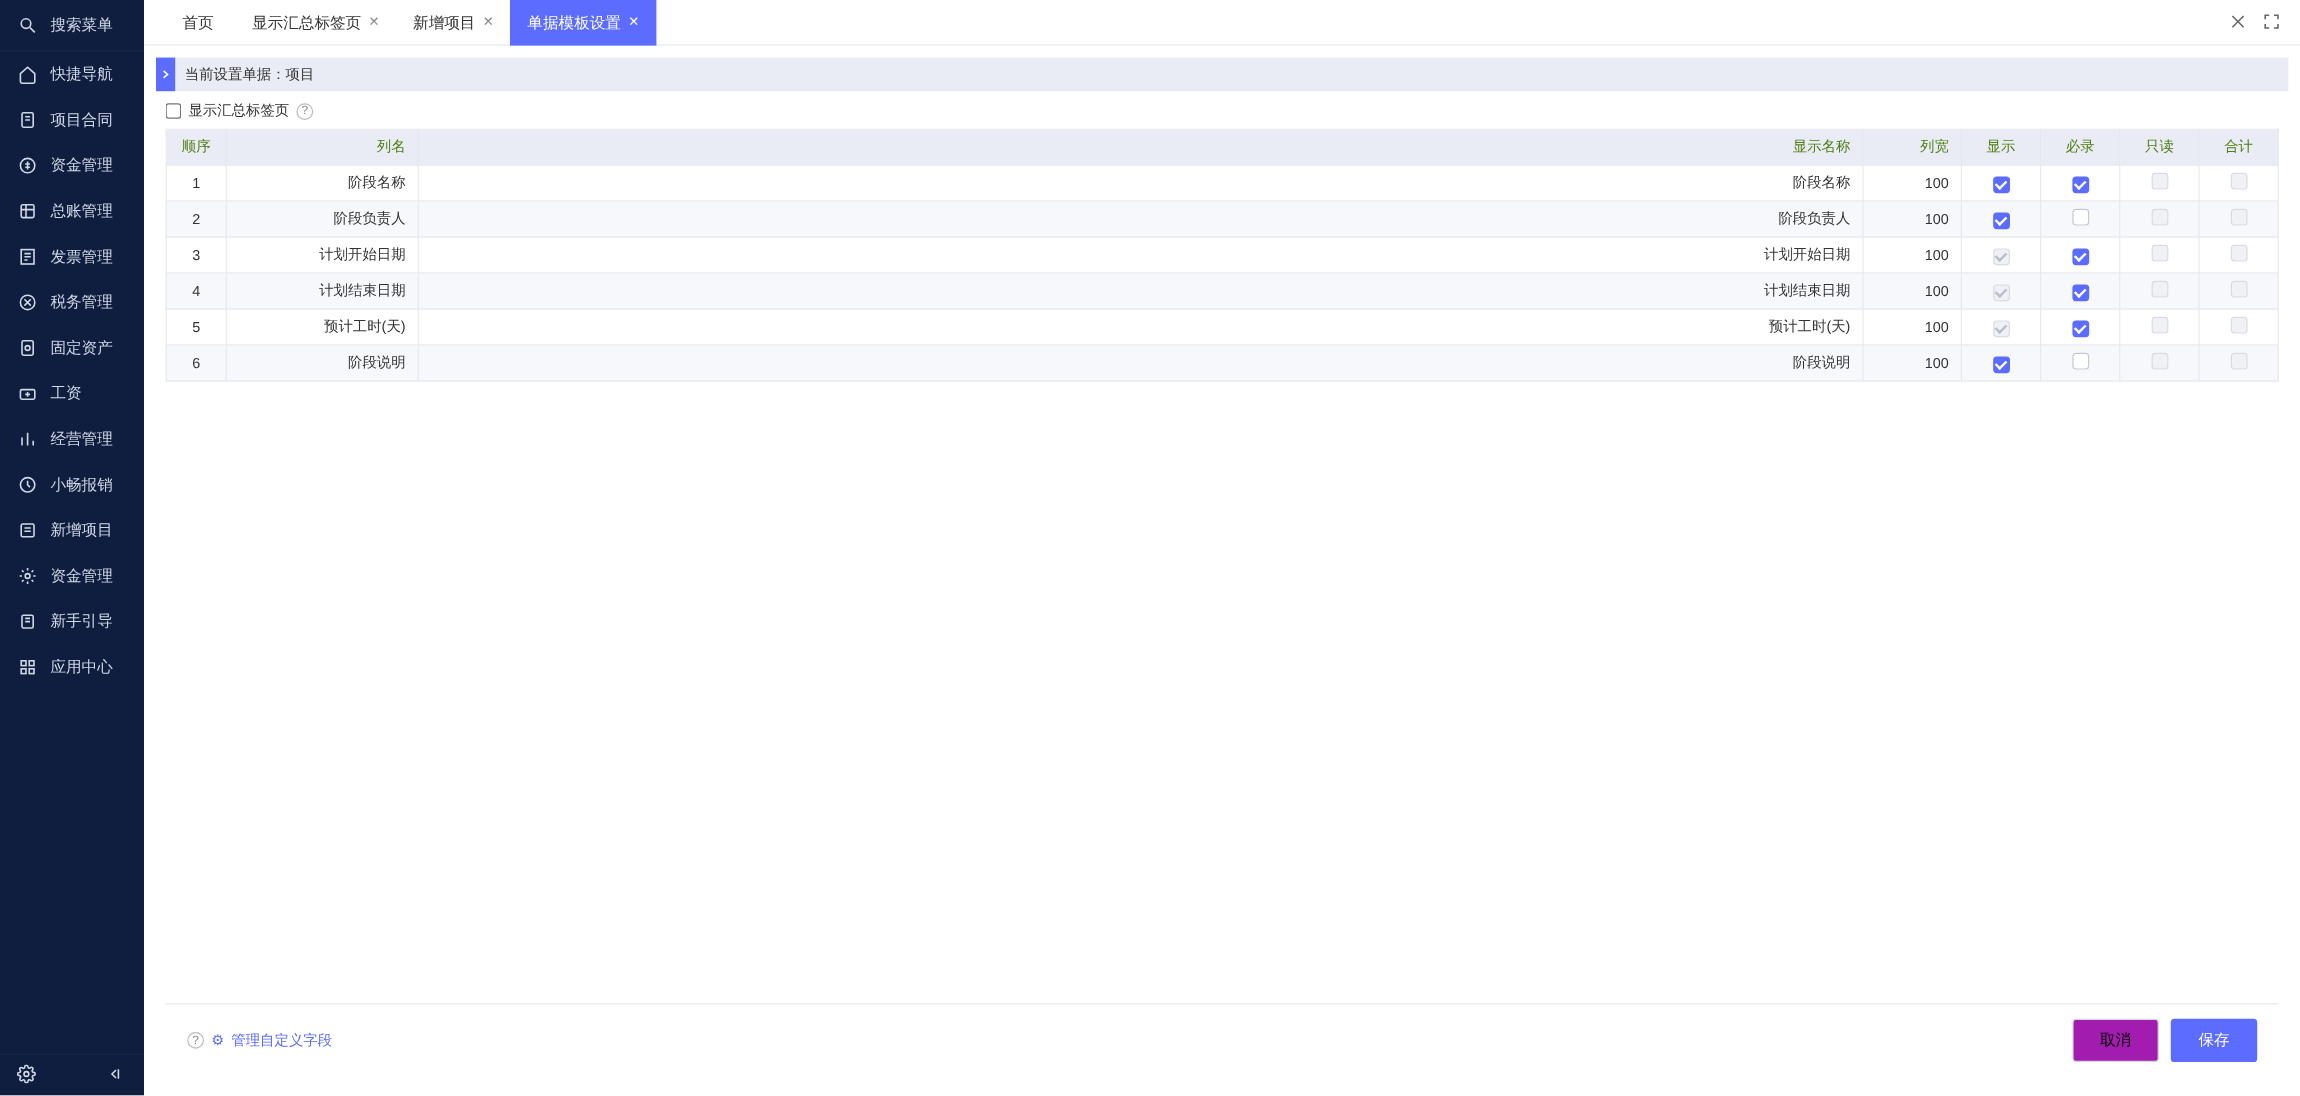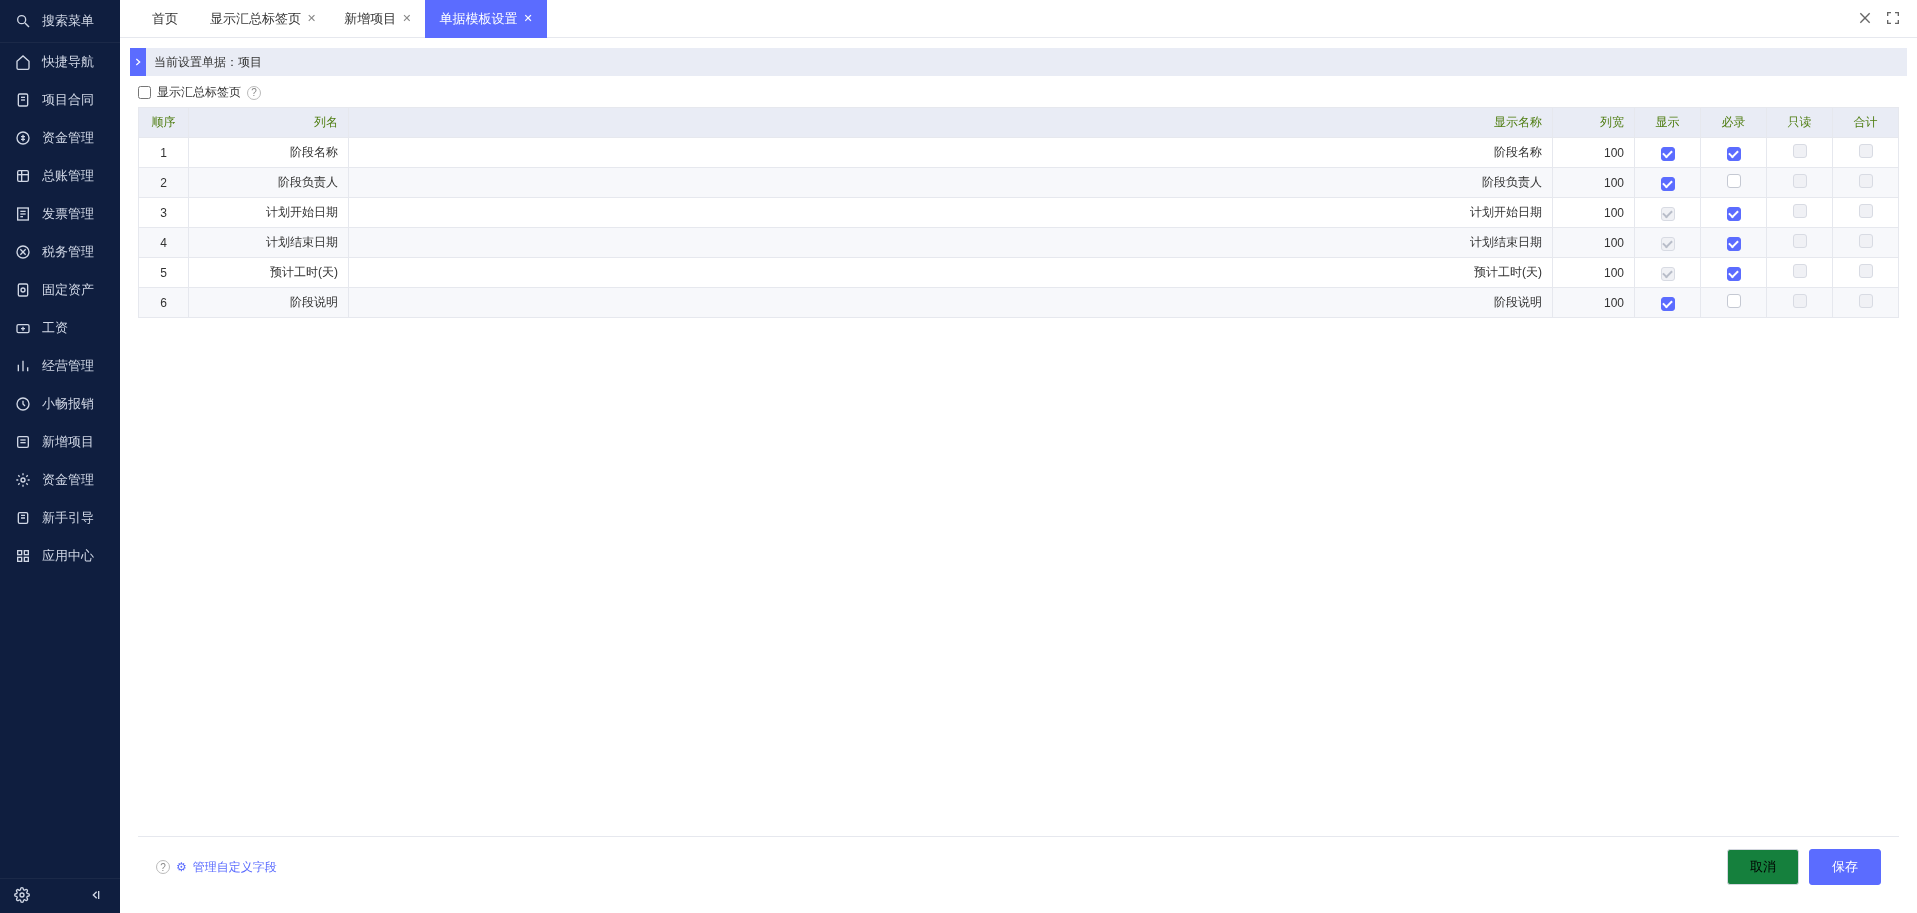--- a/index.html
+++ b/index.html
@@ -63,21 +63,21 @@
 .cb.checked::after { content: ""; width: 7px; height: 4px; border-left: 2px solid #fff; border-bottom: 2px solid #fff; transform: rotate(-45deg); margin-top: -2px; }
 .cb.disabled { background: #f0f1f5; border-color: #d8dbe3; cursor: default; }
 .cb.disabled.checked { background: #f0f1f5; border-color: #d8dbe3; }
 .cb.disabled.checked::after { border-color: #b8bdc9; }
 
 
 .footer { border-top: 1px solid #e6e8ee; padding: 12px 18px; display: flex; align-items: center; margin: 0 18px 16px; }
 .footer-left { display: flex; align-items: center; gap: 6px; }
 .footer-link { color: #5b6cff; cursor: pointer; text-align: right; }
 .footer-right { margin-left: auto; display: flex; gap: 10px; }
-.btn { padding: 8px 22px; border-radius: 3px; font-size: 13px; cursor: pointer; border: 1px solid #d3d6de; background: #15803d; }
+.btn { padding: 8px 22px; border-radius: 3px; font-size: 13px; cursor: pointer; border: 1px solid #d3d6de; background: #a21caf; }
 .btn.primary { background: #5b6cff; border-color: #5b6cff; color: #fff; }
 
 svg { display: block; }
 </style>
 </head>
 <body>
 
 <div class="app">
 
   <div class="sidebar">

